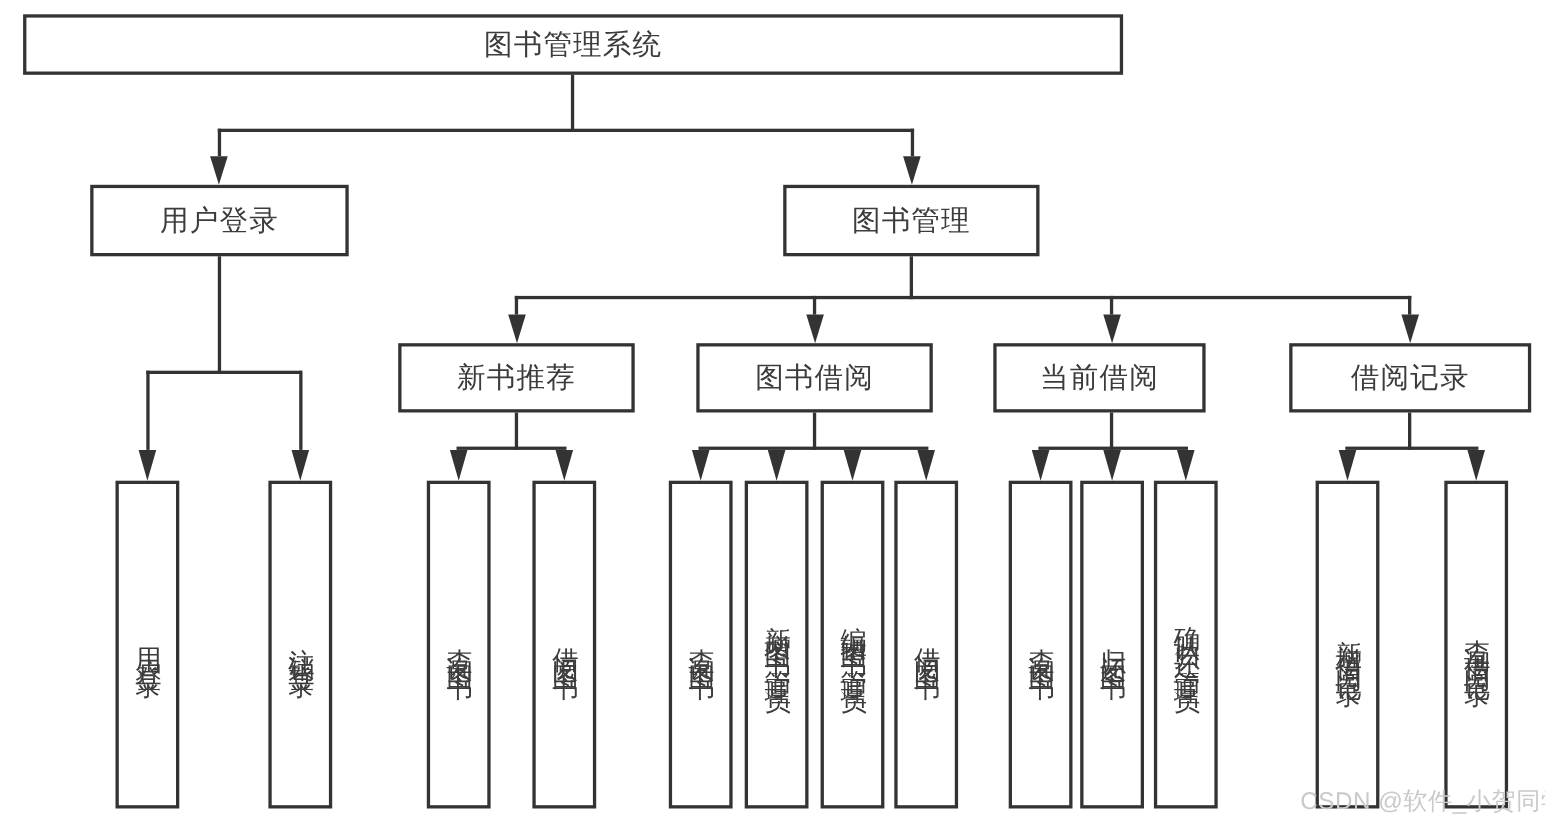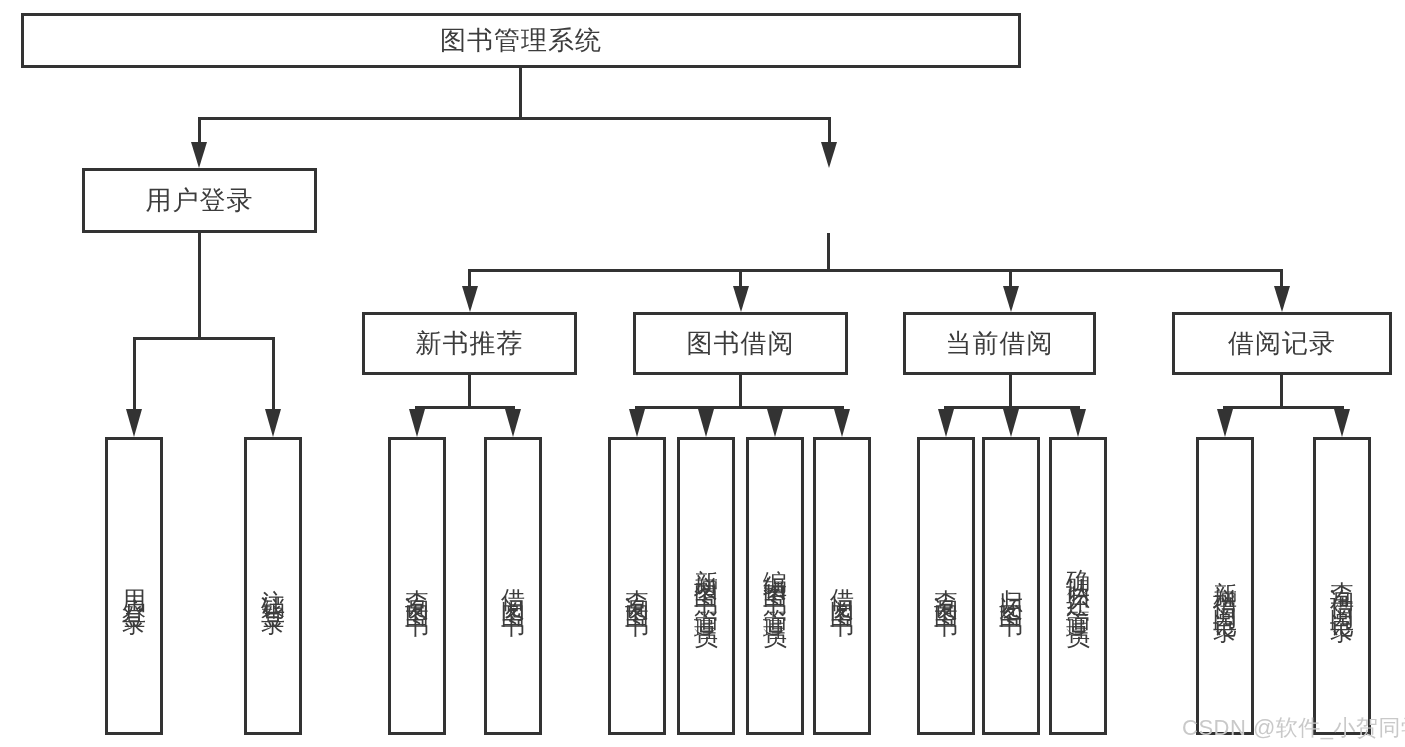--- a/index.html
+++ b/index.html
@@ -67,20 +67,21 @@
 </style>
 </head>
 <body>
 
 <div class="stage">
 
   <div class="node" style="left:21px;top:13px;width:1000px;height:55px">图书管理系统</div>
 
   <div class="node" style="left:82px;top:168px;width:235px;height:65px">用户登录</div>
 
+  <div class="node" style="left:712px;top:168px;width:233px;height:65px">图书管理</div>
 
   <div class="node" style="left:362px;top:312px;width:215px;height:63px">新书推荐</div>
 
   <div class="node" style="left:633px;top:312px;width:215px;height:63px">图书借阅</div>
 
   <div class="node" style="left:903px;top:312px;width:193px;height:63px">当前借阅</div>
 
   <div class="node" style="left:1172px;top:312px;width:220px;height:63px">借阅记录</div>
 
   <div class="node leaf" style="left:105px">

